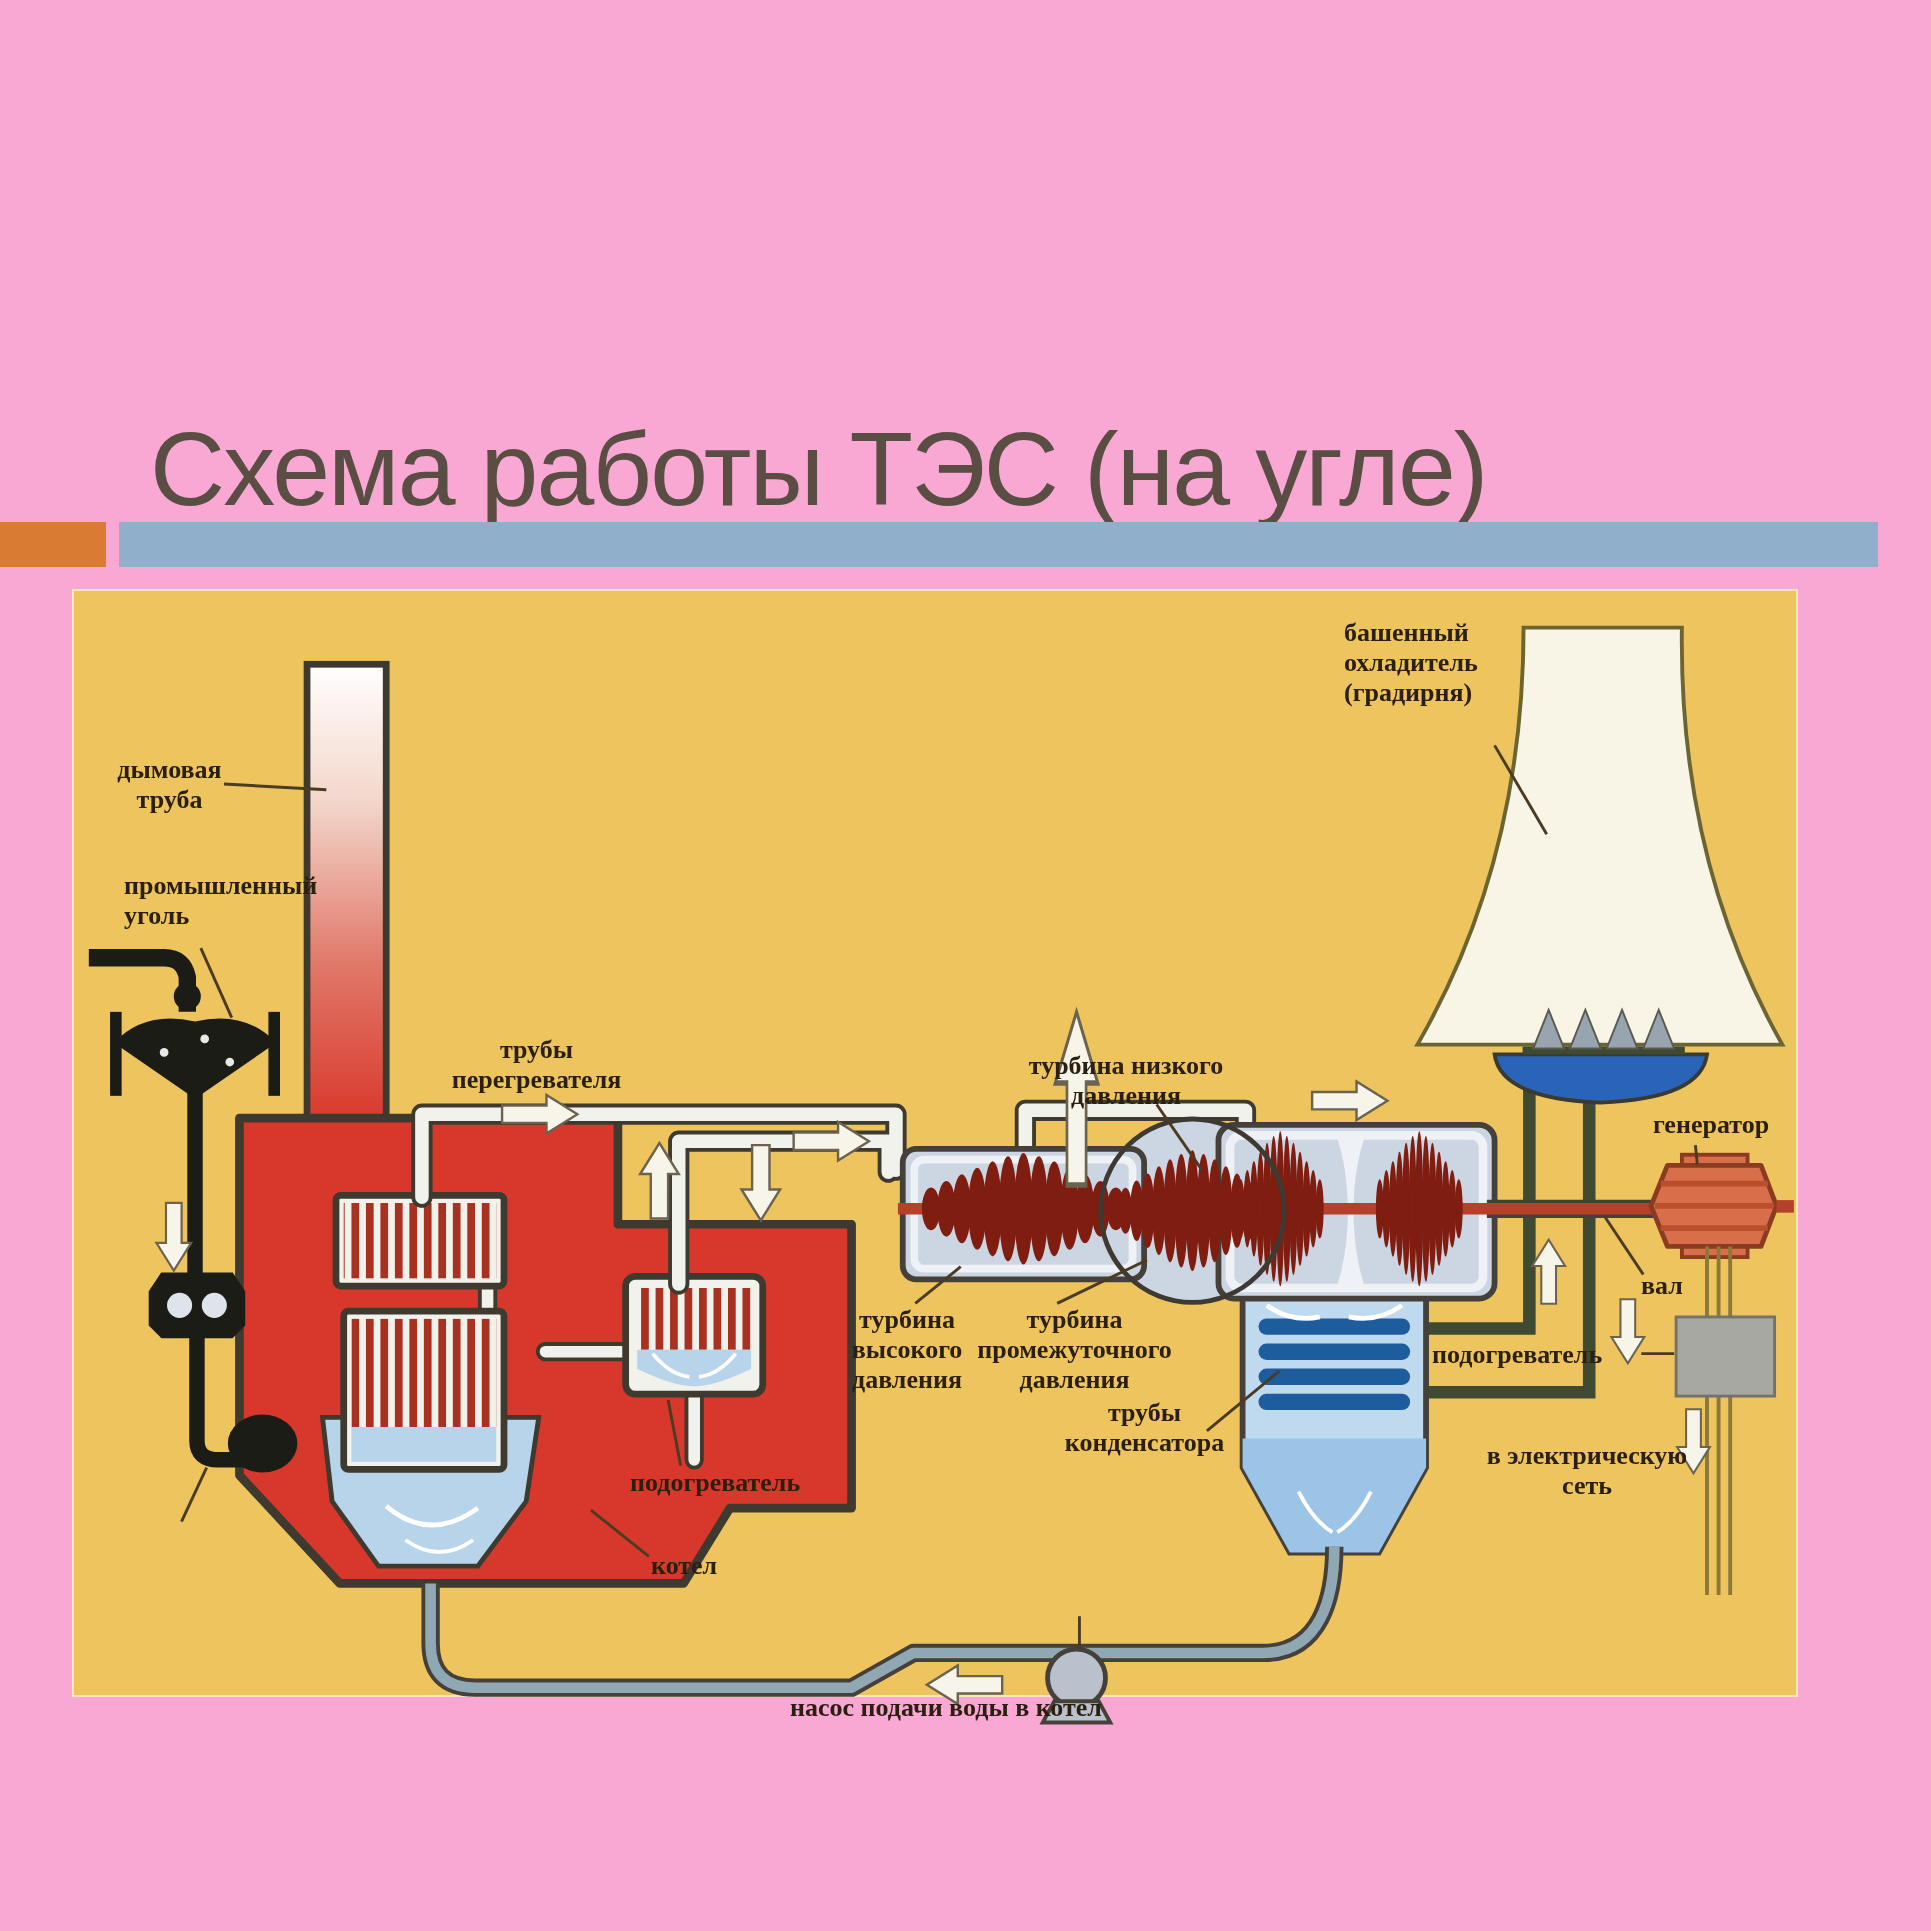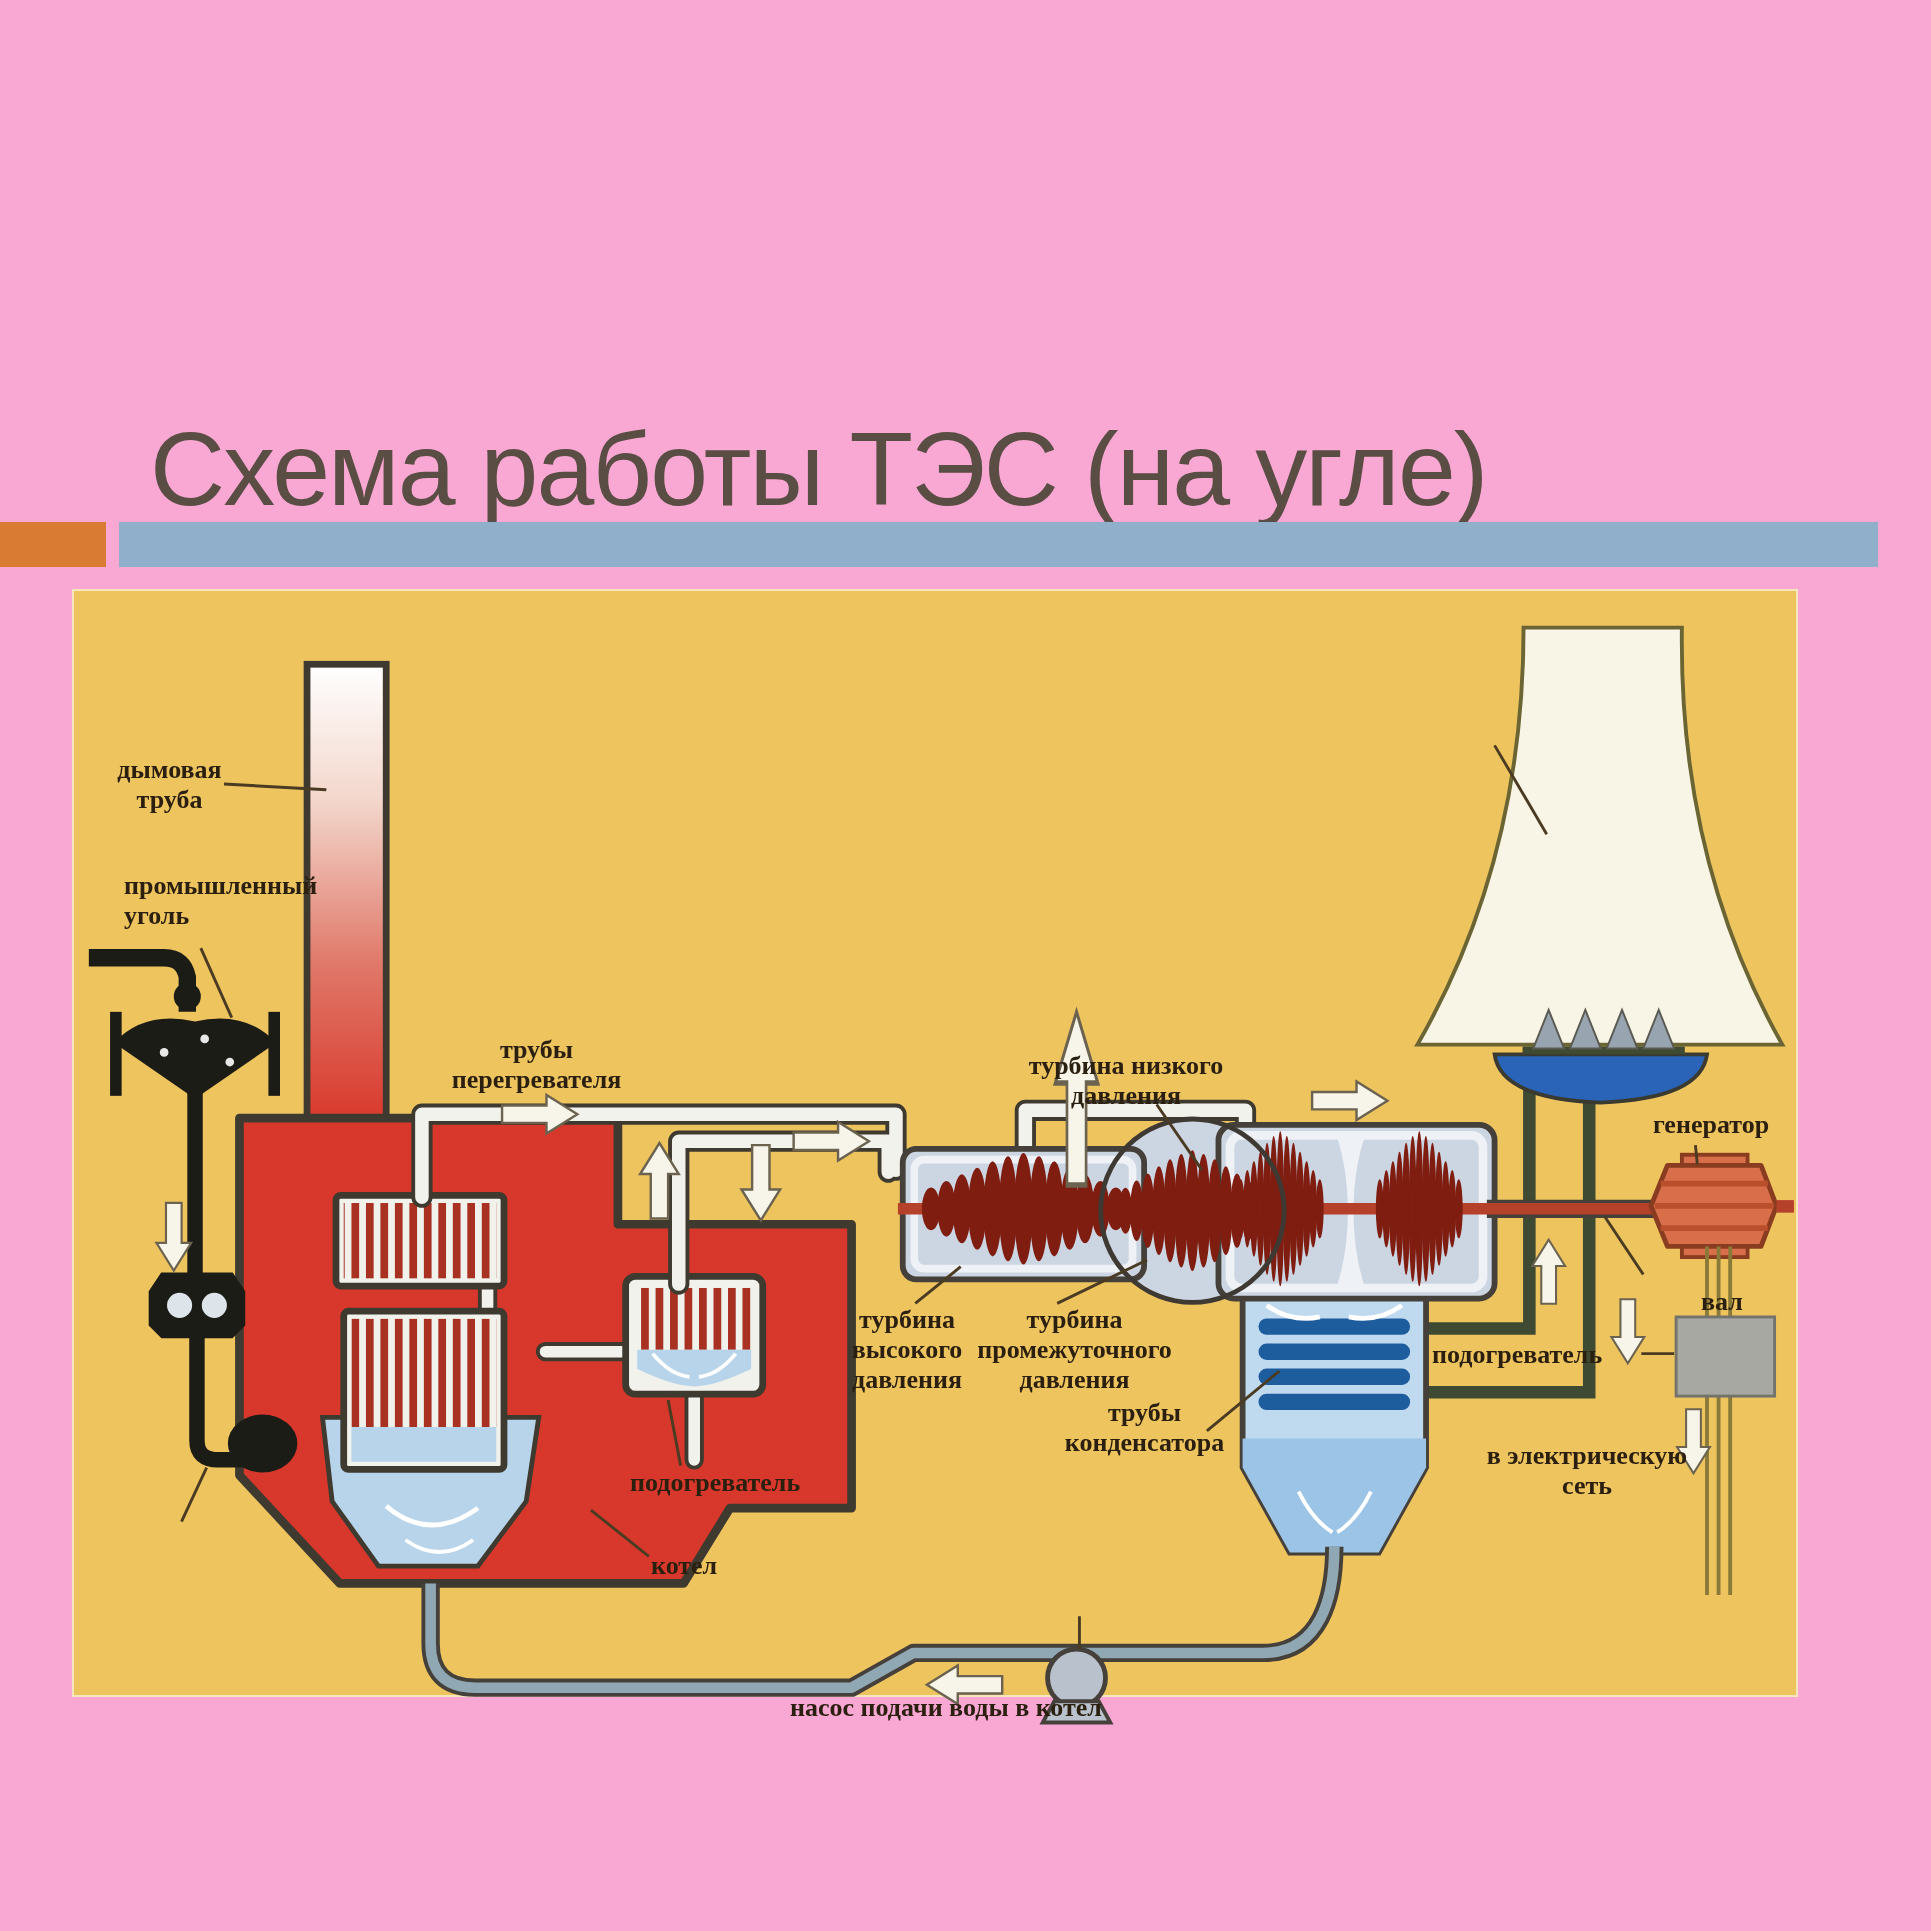--- a/index.html
+++ b/index.html
@@ -229,22 +229,25 @@
   </svg>
 
   <div class="lbl c" style="left:106px;top:755px;width:127px;">дымовая
 труба</div>
   <div class="lbl l" style="left:97px;top:871px;width:193px;margin-left:27px;">промышленный
 уголь</div>
   <div class="lbl c" style="left:423px;top:1035px;width:227px;">трубы
 перегревателя</div>
   <div class="lbl c" style="left:1022px;top:1045px;width:208px;margin-top:6px;">турбина низкого
 давления</div>
+  <div class="lbl l" style="left:1344px;top:618px;width:183px;">башенный
+охладитель
+(градирня)</div>
   <div class="lbl c" style="left:1641px;top:1110px;width:140px;">генератор</div>
-  <div class="lbl l" style="left:1701px;top:1271px;width:68px;margin-top:16px;">вал</div>
+  <div class="lbl l" style="left:1641px;top:1271px;width:68px;">вал</div>
   <div class="lbl c" style="left:832px;top:1305px;width:150px;">турбина
 высокого
 давления</div>
   <div class="lbl c" style="left:966px;top:1305px;width:217px;">турбина
 промежуточного
 давления</div>
   <div class="lbl c" style="left:1060px;top:1398px;width:169px;">трубы
 конденсатора</div>
   <div class="lbl l" style="left:630px;top:1468px;width:208px;">подогреватель</div>
   <div class="lbl l" style="left:651px;top:1551px;width:97px;">котел</div>

